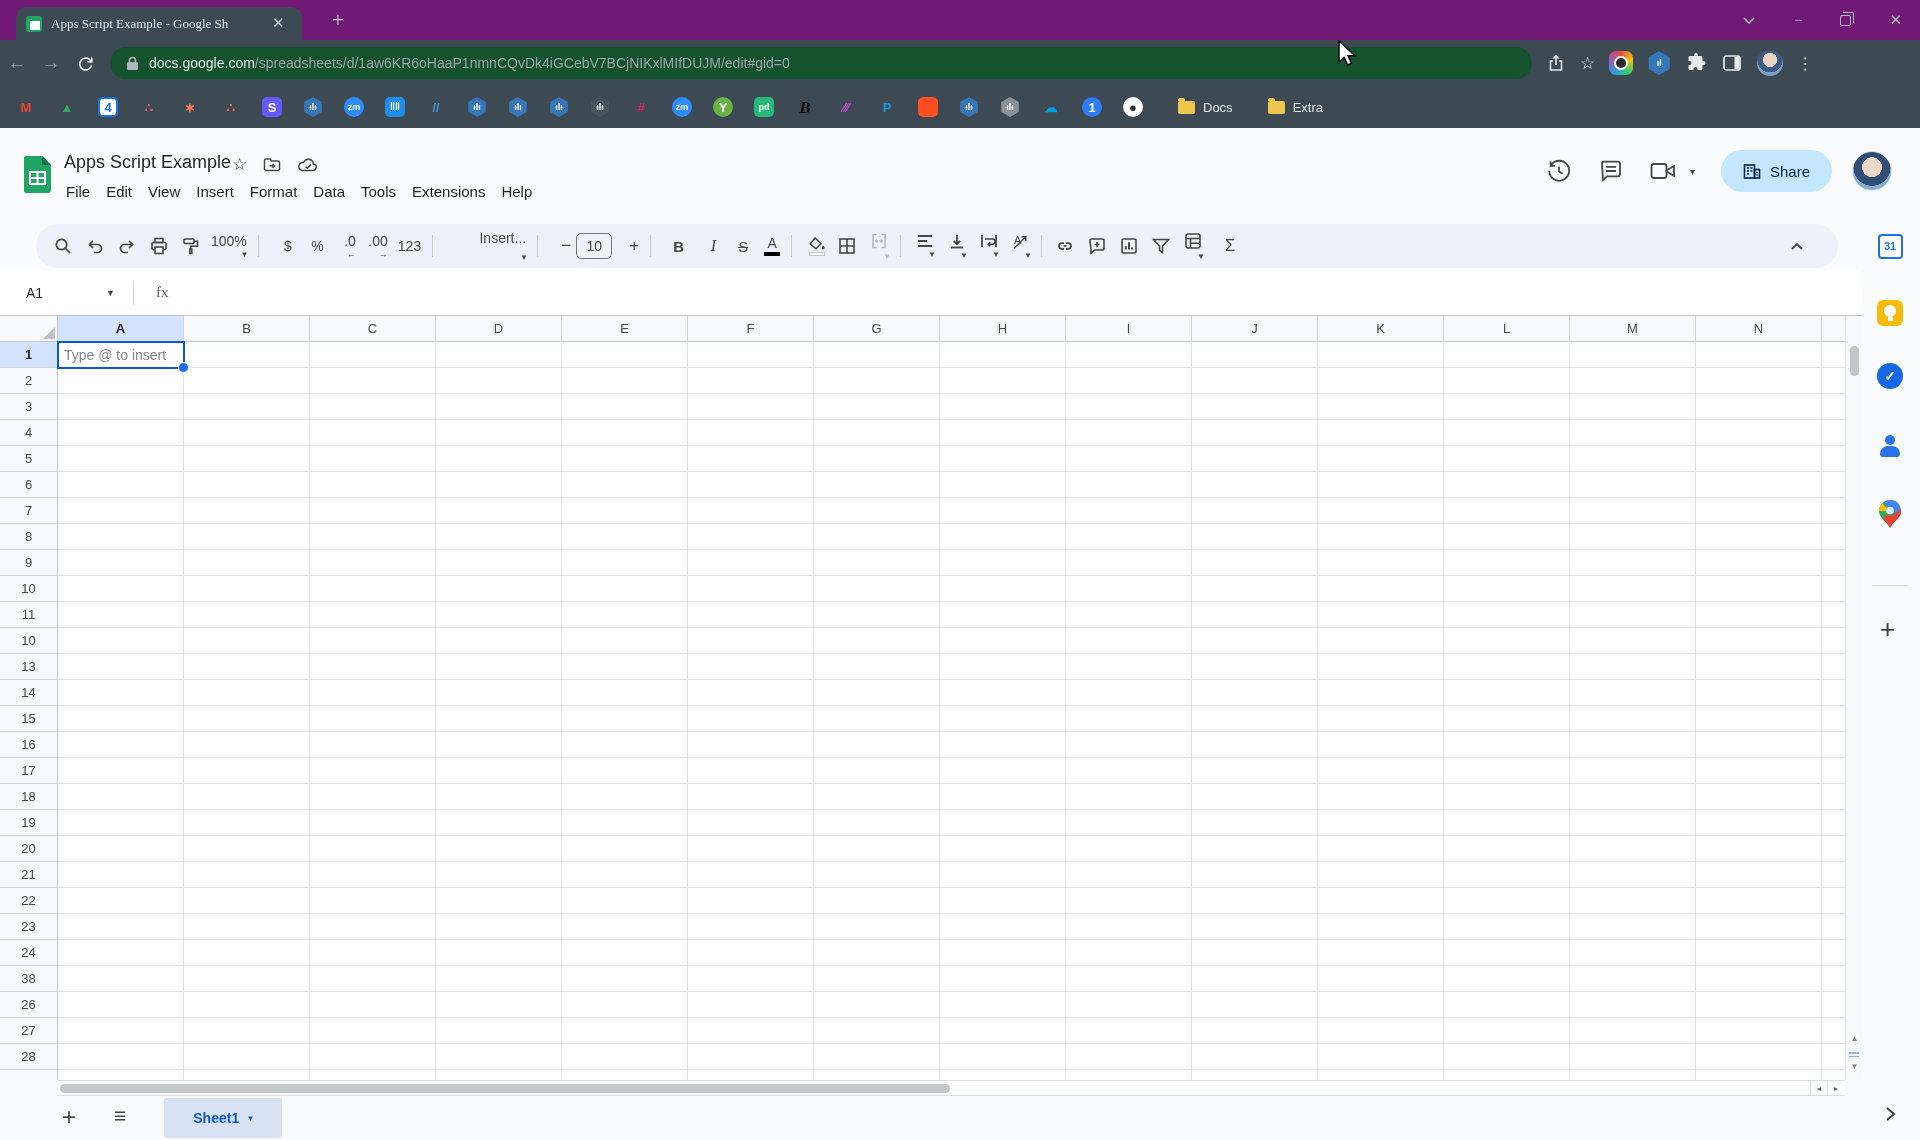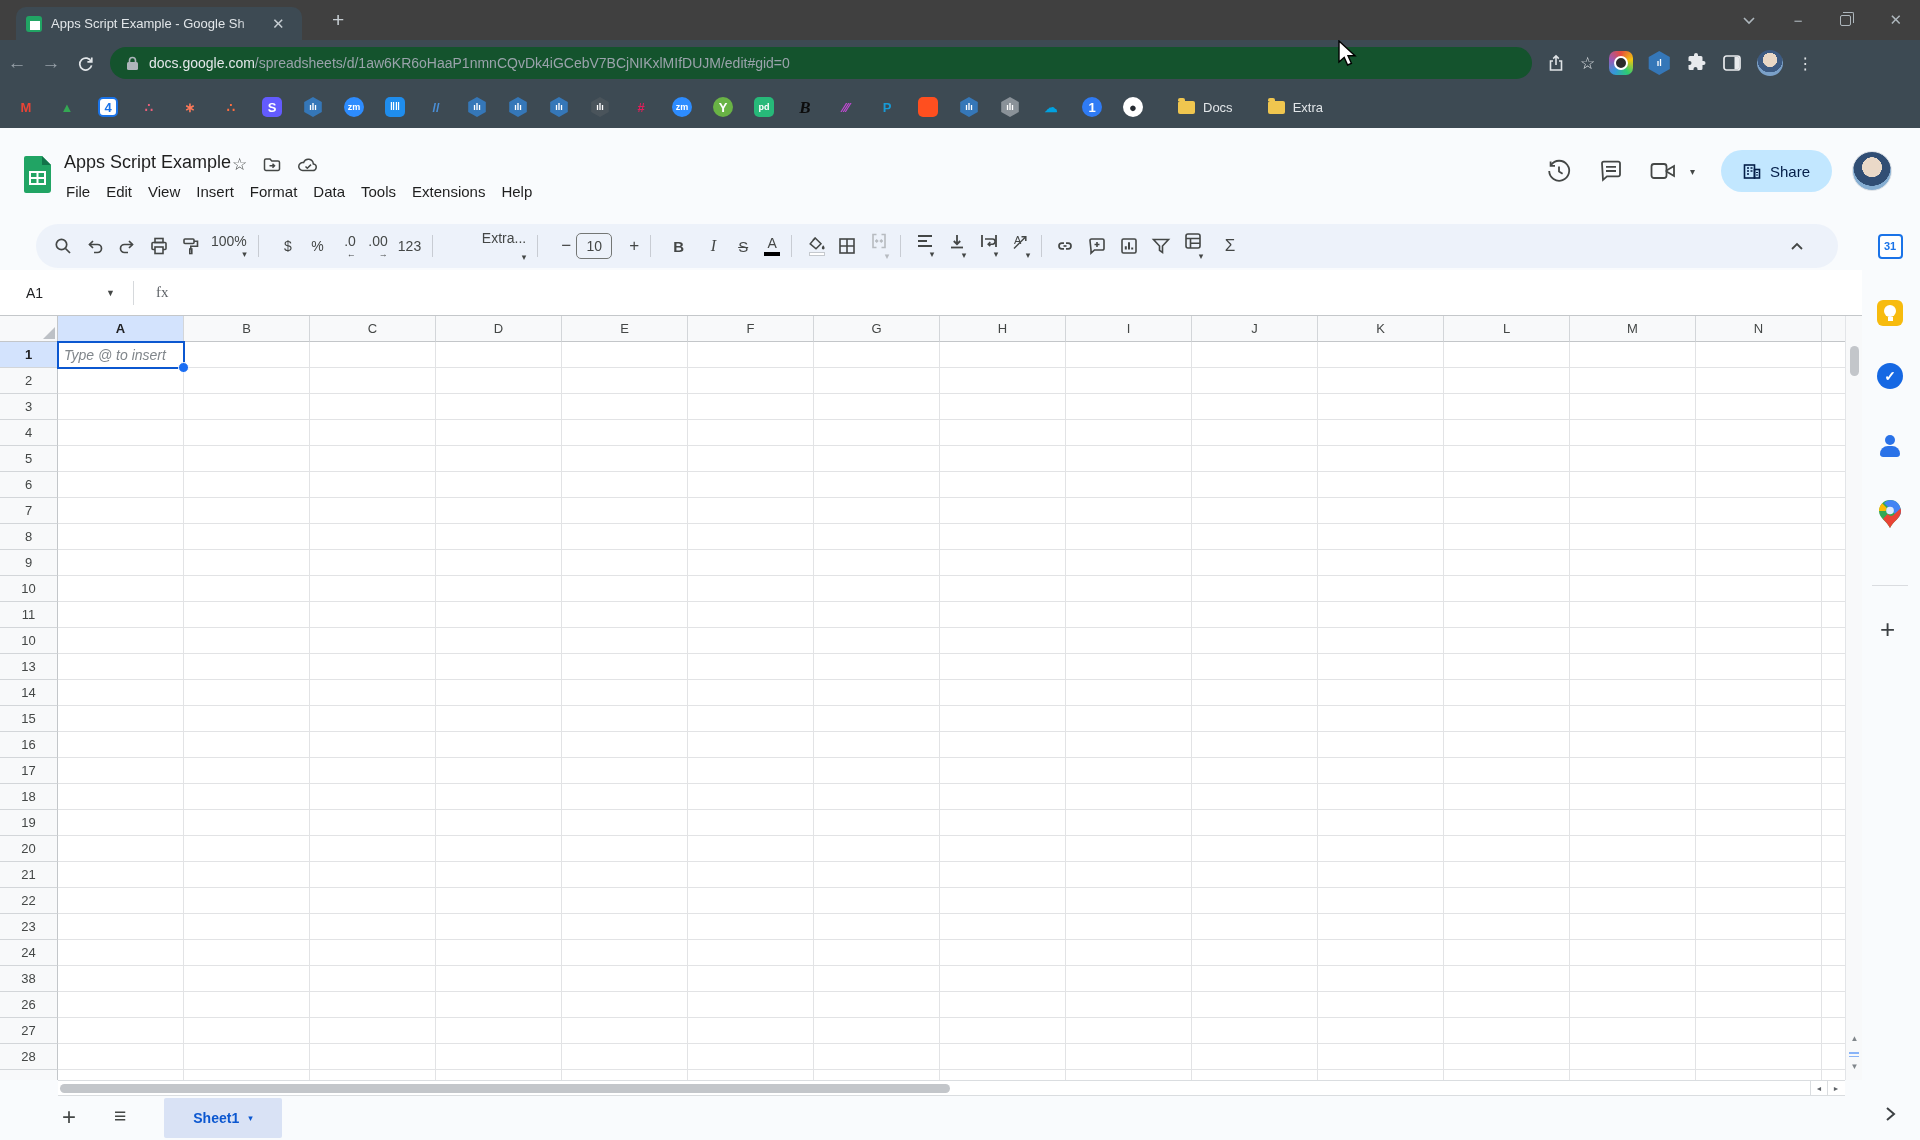--- a/index.html
+++ b/index.html
@@ -1,21 +1,21 @@
 <!DOCTYPE html>
 <html><head>
 <meta charset="utf-8">
 <style>
   * { margin:0; padding:0; box-sizing:border-box; }
   html,body { width:1920px; height:1140px; overflow:hidden; background:#f9fbfd;
     font-family:"Liberation Sans", sans-serif; }
   svg { display:block; }
 
   
-  #tab-strip { position:absolute; left:0; top:0; width:1920px; height:52px; background:#404040; }
+  #tab-strip { position:absolute; left:0; top:0; width:1920px; height:52px; background:#701a75;font-family:Liberation Serif, serif; }
   #tab { position:absolute; left:16px; top:7px; width:286px; height:33px; background:#3d4a53;
     border-radius:10px 10px 0 0; display:flex; align-items:center; padding:0 10px; gap:9px; }
   #tab-title { color:#e2e6e9; font-size:13px; white-space:nowrap; overflow:hidden; width:212px;
     -webkit-mask-image:linear-gradient(90deg,#000 88%,transparent); mask-image:linear-gradient(90deg,#000 88%,transparent); }
   .favicon { width:16px; height:16px; border-radius:3px; background:#21a464; position:relative; flex:0 0 16px; }
   .favicon::after { content:""; position:absolute; left:4px; top:5px; width:8px; height:7px;
     background:
       linear-gradient(#fff,#fff) 0 3px/8px 1.4px no-repeat,
       linear-gradient(#fff,#fff) 3.2px 0/1.4px 7px no-repeat,
       linear-gradient(#fff,#fff) 0 0/8px 7px no-repeat padding-box content-box;
@@ -118,21 +118,21 @@
     border-bottom:1px solid #d3d6d9; display:flex; align-items:center; justify-content:center;
     font-size:13px; color:#444746; }
   .rowhead.sel { background:#d3e3fd; color:#202124; font-weight:bold; }
   .rowhead.partial { height:10px; border-bottom:none; }
   #cells { position:absolute; left:58px; top:342px; width:1787px; height:738px; background:#fff;
     background-image:
       repeating-linear-gradient(to right, transparent 0 125px, #e2e3e5 125px 126px),
       repeating-linear-gradient(to bottom, transparent 0 25px, #e2e3e5 25px 26px); }
   #active-cell { position:absolute; left:57px; top:341px; width:128px; height:28px;
     border:2px solid #0b57d0; background:#fff; display:flex; align-items:center; }
-  #cell-placeholder { font-style:italic; color:#80868b; font-size:14px; padding-left:5px; white-space:nowrap; }
+  #cell-placeholder { color:#80868b; font-size:14px; padding-left:5px; white-space:nowrap; }
   #cell-handle { position:absolute; right:-6px; bottom:-6px; width:11px; height:11px; border-radius:50%;
     background:#1b6ef3; border:1.5px solid #fff; }
 
   
   #vscroll { position:absolute; left:1845px; top:316px; width:17px; height:764px; background:#f8f9fa;
     border-left:1px solid #e3e5e8; }
   #vthumb { position:absolute; left:4px; top:30px; width:9px; height:30px; border-radius:5px; background:#c3c6ca; }
   .vs-arrow { position:absolute; left:0; width:17px; text-align:center; font-size:8px; color:#80868b; }
   #vs-marks { position:absolute; left:3px; top:736px; width:10px; height:5px;
     background:linear-gradient(#89b4f8 0 1.5px, transparent 1.5px 3.5px, #89b4f8 3.5px 5px); }
@@ -440,21 +440,21 @@
     <span class="tb-txt" style="font-weight:500">.0</span>
       <span class="tiny-arrow">←</span>
   </span>
   <span class="tb-btn">
     <span class="tb-txt" style="font-weight:500">.00</span>
       <span class="tiny-arrow">→</span>
   </span>
   <span class="tb-btn tb-txt">123</span>
   <span class="tb-sep"></span>
   <span class="tb-btn" style="min-width:92px;justify-content:space-between;">
-    <span class="tb-txt">Extra...</span>
+    <span class="tb-txt">Insert...</span>
       <span class="dd">▾</span>
   </span>
   <span class="tb-sep"></span>
   <span class="tb-btn tb-txt" style="font-size:17px">−</span>
   <span class="fontsize-box">10</span>
   <span class="tb-btn tb-txt" style="font-size:17px">+</span>
   <span class="tb-sep"></span>
   <span class="tb-btn bold-t">B</span>
   <span class="tb-btn italic-t">I</span>
   <span class="tb-btn strike-t">S</span>

